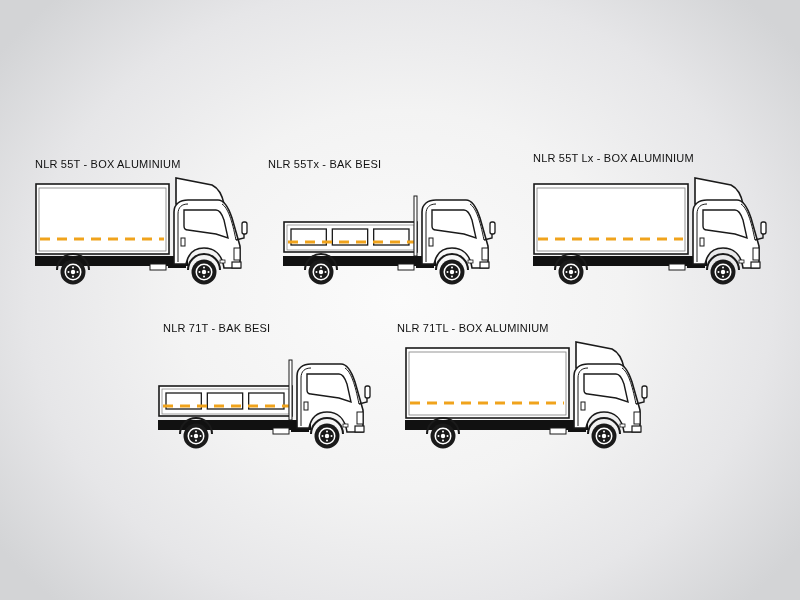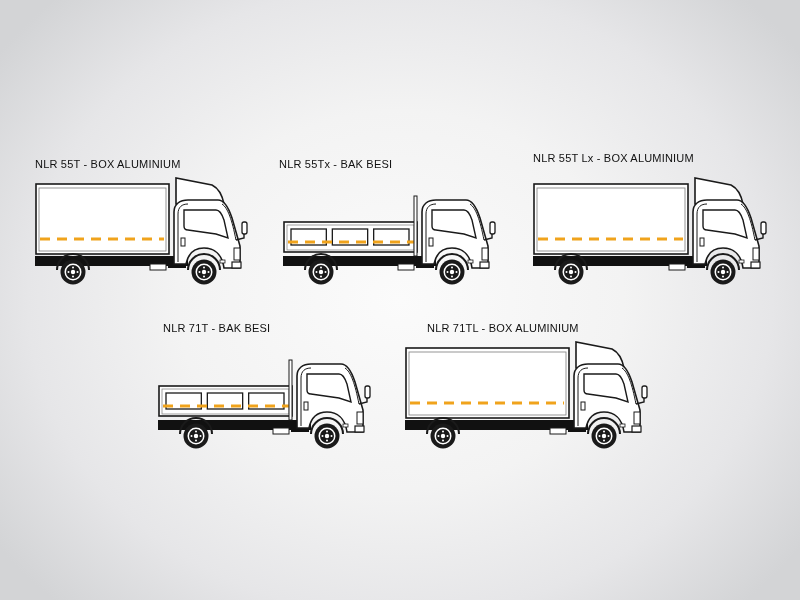--- a/index.html
+++ b/index.html
@@ -64,21 +64,21 @@
         <circle cx="169" cy="96" r="7" fill="#1a1a1a"></circle>
         <circle cx="169" cy="96" r="2.2" fill="#fff"></circle>
         <circle cx="169" cy="91.5" r="1" fill="#fff"></circle>
         <circle cx="169" cy="100.5" r="1" fill="#fff"></circle>
         <circle cx="164.5" cy="96" r="1" fill="#fff"></circle>
         <circle cx="173.5" cy="96" r="1" fill="#fff"></circle>
       </g>
       </svg>
     </div>
     <div class="truck" style="left: 0px; top: 0px;">
-      <div class="truck-title" style="left: 279px; top: 156px;">NLR 55Tx - BAK BESI</div>
+      <div class="truck-title" style="left: 268px; top: 156px;">NLR 55Tx - BAK BESI</div>
       <svg width="225" height="120" viewBox="0 0 225 120" style="left: 283px; top: 176px;">
         <rect x="0" y="80" width="153" height="10" fill="#111111"></rect>
         <path d="M133,80 L151,80 L151,92 L133,92 Z" fill="#111111"></path>
         <rect x="115" y="88" width="16" height="6" fill="#fff" stroke="#1a1a1a" stroke-width="1"></rect>
         <rect x="1" y="46" width="133" height="30" fill="#fff" stroke="#1a1a1a" stroke-width="1.6"></rect>
         <rect x="4" y="49" width="127" height="25" fill="#fff" stroke="#8a8a8a" stroke-width="0.8"></rect>
         <rect x="8" y="53" width="35.333333333333336" height="16" fill="#fff" stroke="#1a1a1a" stroke-width="1.3"></rect>
         <rect x="49.333333333333336" y="53" width="35.333333333333336" height="16" fill="#fff" stroke="#1a1a1a" stroke-width="1.3"></rect>
         <rect x="90.66666666666667" y="53" width="35.333333333333336" height="16" fill="#fff" stroke="#1a1a1a" stroke-width="1.3"></rect>
         <line x1="5" y1="66" x2="131" y2="66" stroke="#f0a31c" stroke-width="2.8" stroke-dasharray="10 7"></line>
@@ -202,21 +202,21 @@
         <circle cx="169" cy="96" r="7" fill="#1a1a1a"></circle>
         <circle cx="169" cy="96" r="2.2" fill="#fff"></circle>
         <circle cx="169" cy="91.5" r="1" fill="#fff"></circle>
         <circle cx="169" cy="100.5" r="1" fill="#fff"></circle>
         <circle cx="164.5" cy="96" r="1" fill="#fff"></circle>
         <circle cx="173.5" cy="96" r="1" fill="#fff"></circle>
       </g>
       </svg>
     </div>
     <div class="truck" style="left: 0px; top: 0px;">
-      <div class="truck-title" style="left: 427px; top: 320px;">NLR 71TL - BOX ALUMINIUM</div>
+      <div class="truck-title" style="left: 397px; top: 320px;">NLR 71TL - BOX ALUMINIUM</div>
       <svg width="255" height="120" viewBox="0 0 255 120" style="left: 405px; top: 340px;">
         <rect x="0" y="80" width="183" height="10" fill="#111111"></rect>
         <path d="M163,80 L181,80 L181,92 L163,92 Z" fill="#111111"></path>
         <rect x="145" y="88" width="16" height="6" fill="#fff" stroke="#1a1a1a" stroke-width="1"></rect>
         <rect x="1" y="8" width="163" height="70" fill="#fff" stroke="#1a1a1a" stroke-width="1.6"></rect>
         <rect x="4" y="12" width="157" height="63" fill="#fff" stroke="#8a8a8a" stroke-width="0.9"></rect>
         <line x1="5" y1="63" x2="159" y2="63" stroke="#f0a31c" stroke-width="2.8" stroke-dasharray="10 7"></line>
         <path d="M171,2 L171,28 L219,28 C217,18 213,12 207,9 L171,2 Z" fill="#fff" stroke="#1a1a1a" stroke-width="1.6"></path>
         <path d="M169,86 L169,36 C169,28 175,24 183,24 L213,24 C219,24 223,30 227,42 L235,70 L235,92 L219,92 C217,78 209,72 199,72 C189,72 183,78 181,88 L169,88 Z" fill="#fff" stroke="#1a1a1a" stroke-width="1.6"></path>
         <path d="M173,86 L173,38 C173,31 177,28 183,28" fill="none" stroke="#1a1a1a" stroke-width="1"></path>

